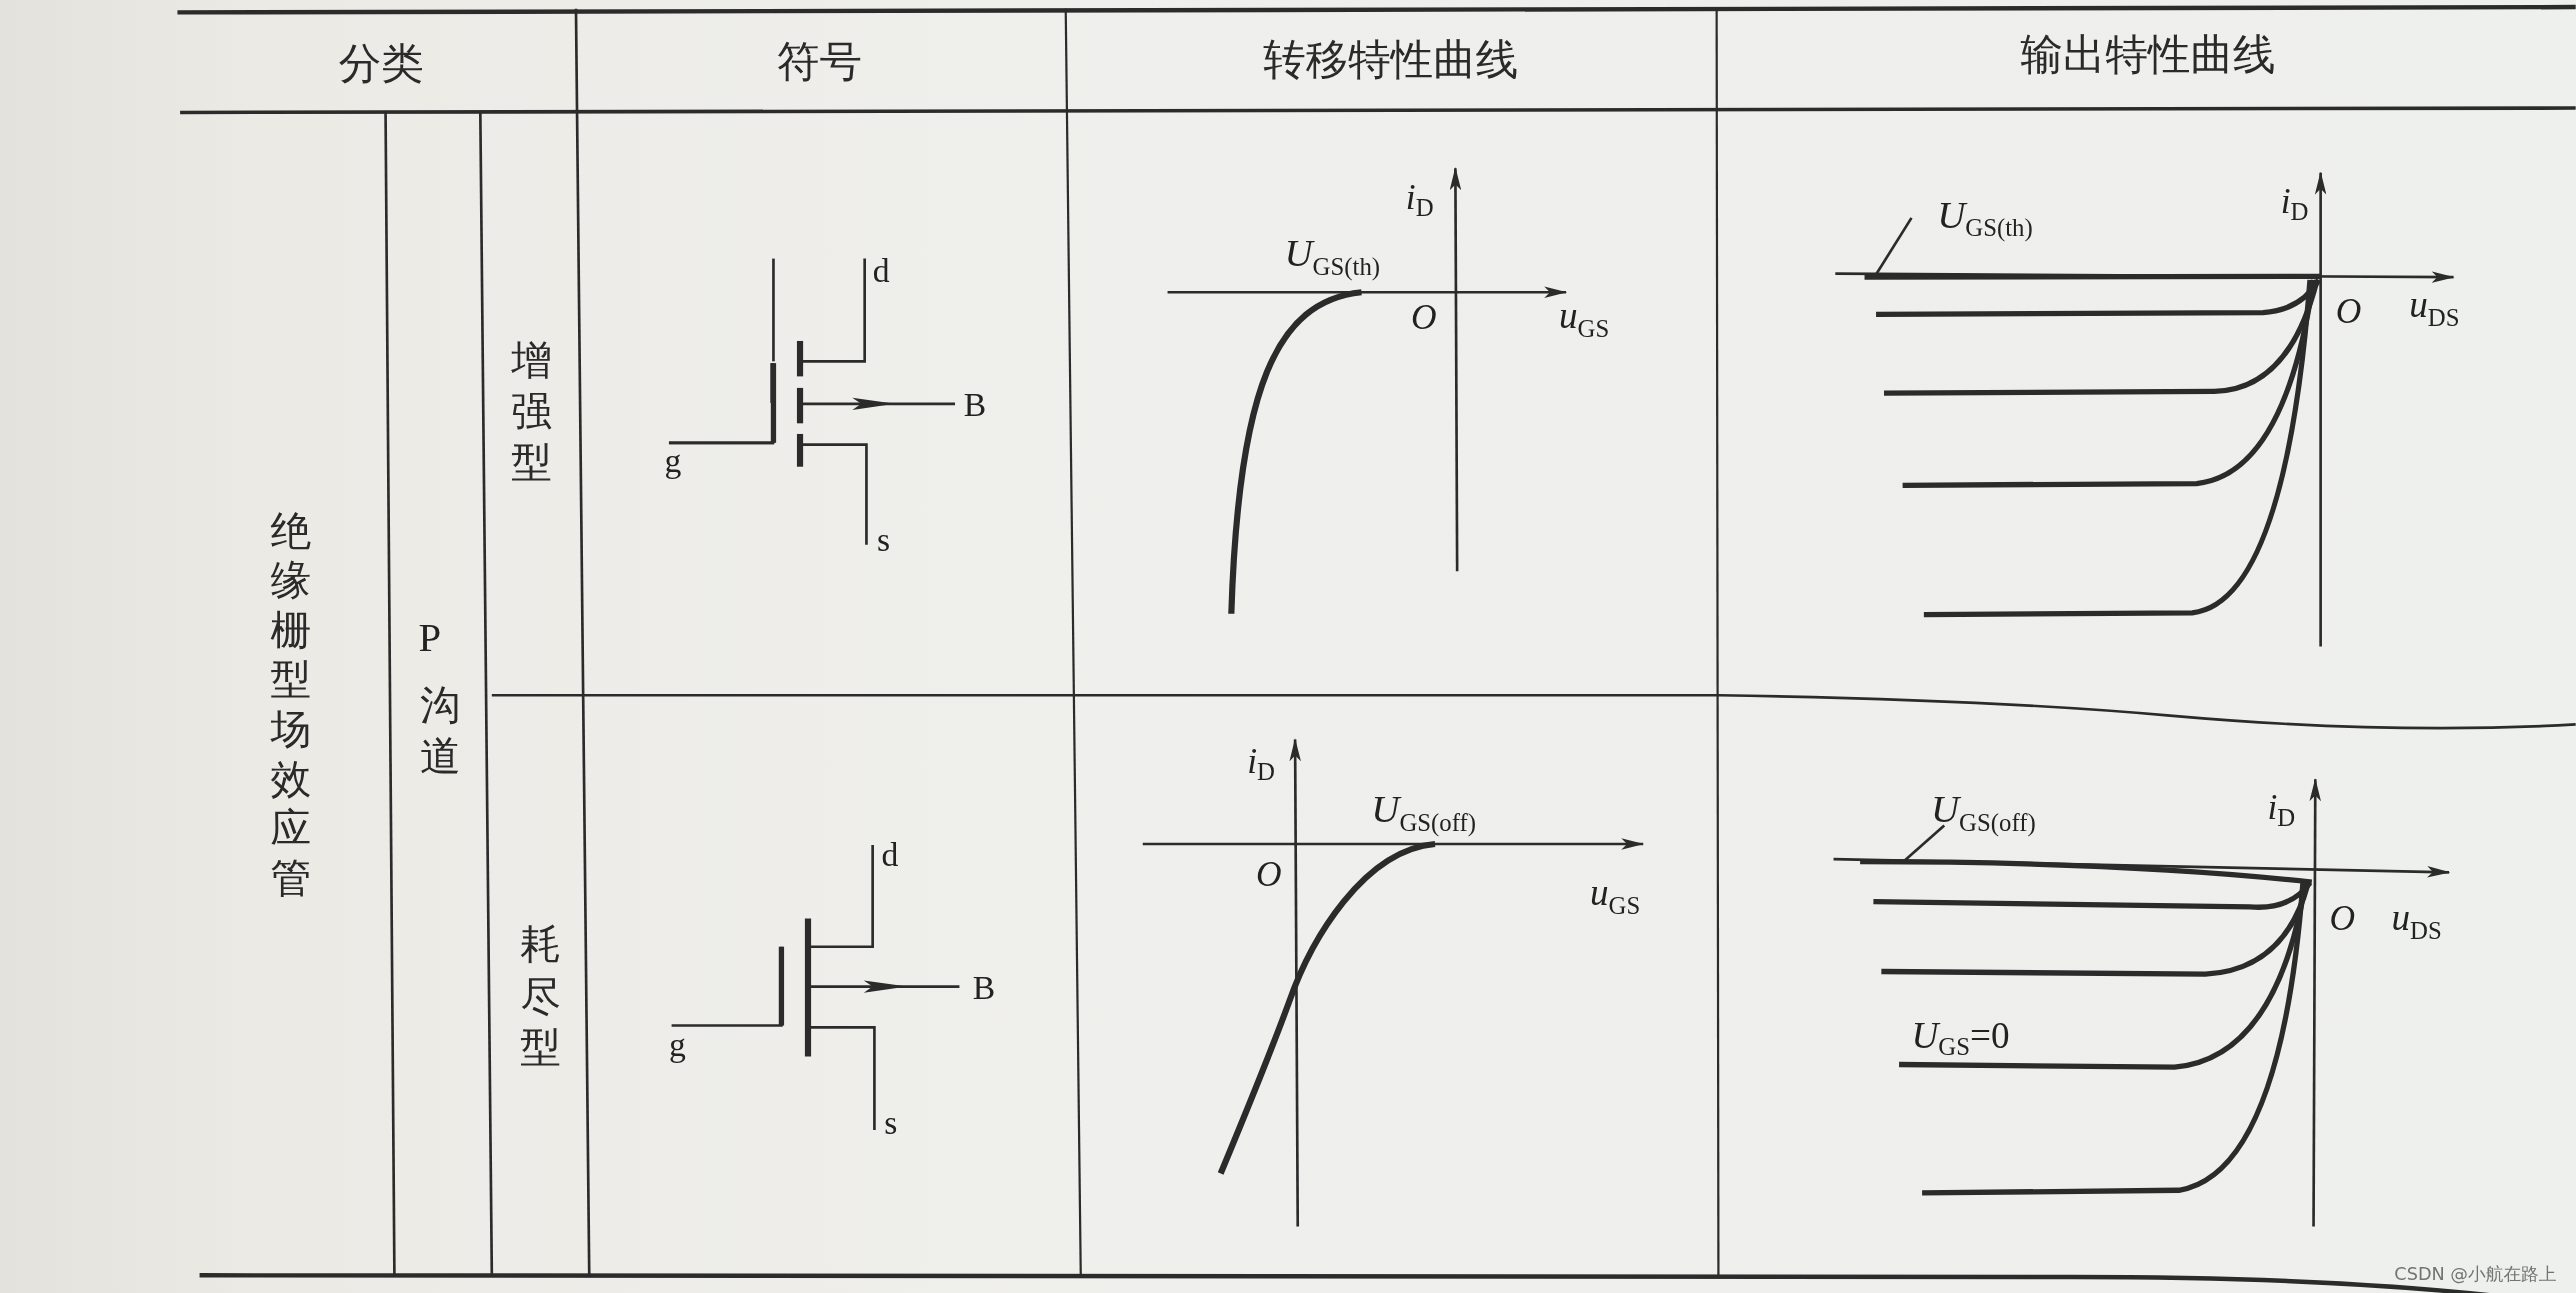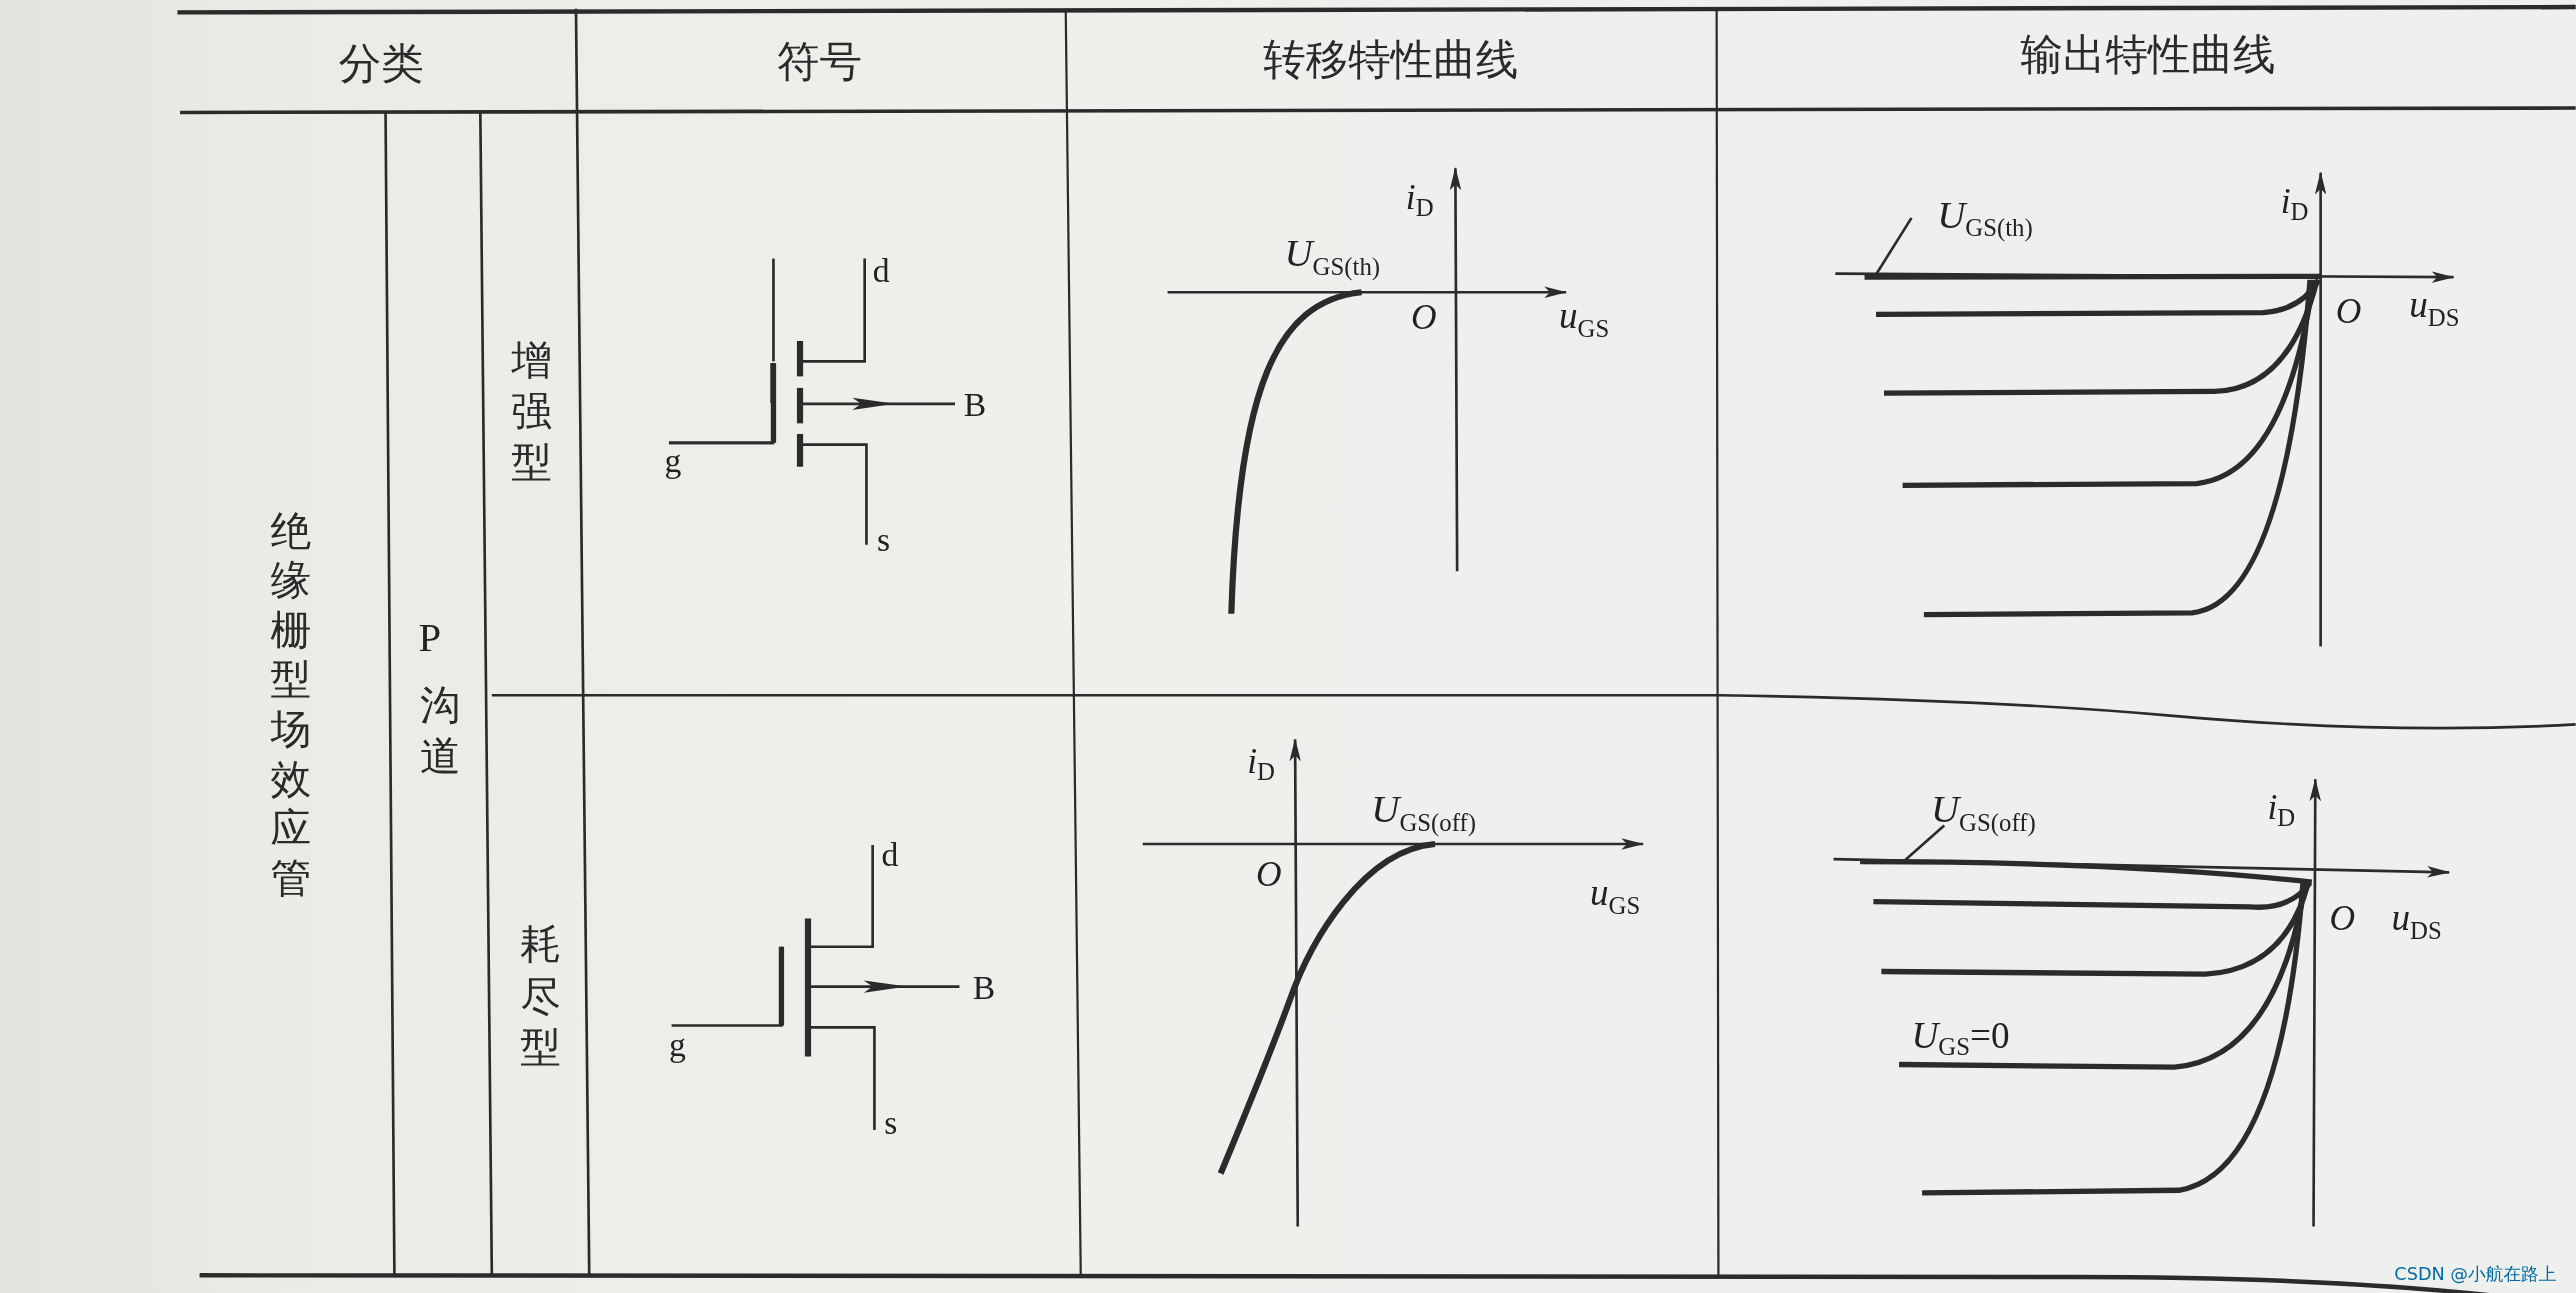--- a/index.html
+++ b/index.html
@@ -9,21 +9,21 @@
     font-family: "DejaVu Serif", "Liberation Serif", serif;
     position:relative;
   }
   #canvas { position:absolute; left:0; top:0; }
   .cjk { font-family: "DejaVu Sans", "Liberation Sans", sans-serif; fill:#2a2a2a; }
   .lbl { font-family: "Liberation Serif", "DejaVu Serif", serif; fill:#222; }
   .ital { font-style: italic; }
   .watermark {
     position:absolute; right:19.5px; bottom:7px;
     font-family:"DejaVu Sans", "Liberation Sans", sans-serif;
-    font-size:17.7px; color:#0369a1;
+    font-size:17.7px; color:#737373;
   }
 </style>
 </head>
 <body>
 
 <svg id="canvas" width="2576" height="1293" viewBox="0 0 2908 1460" xmlns="http://www.w3.org/2000/svg">
   <defs>
     <marker id="arrow" viewBox="0 0 20 10" refX="19" refY="5" markerWidth="26" markerHeight="13" markerUnits="userSpaceOnUse" orient="auto">
       <path d="M0,0 L20,5 L0,10 L5,5 Z" fill="#2b2b2b"></path>
     </marker>

